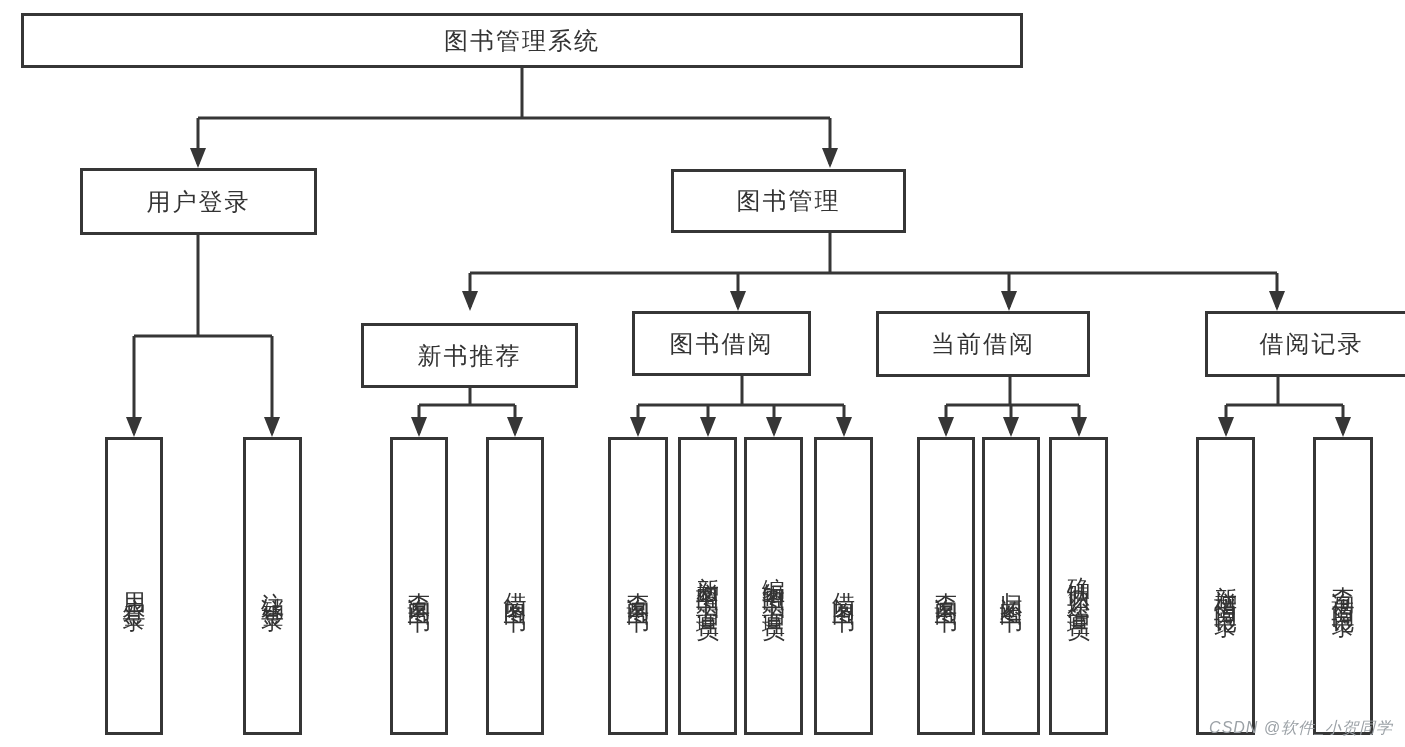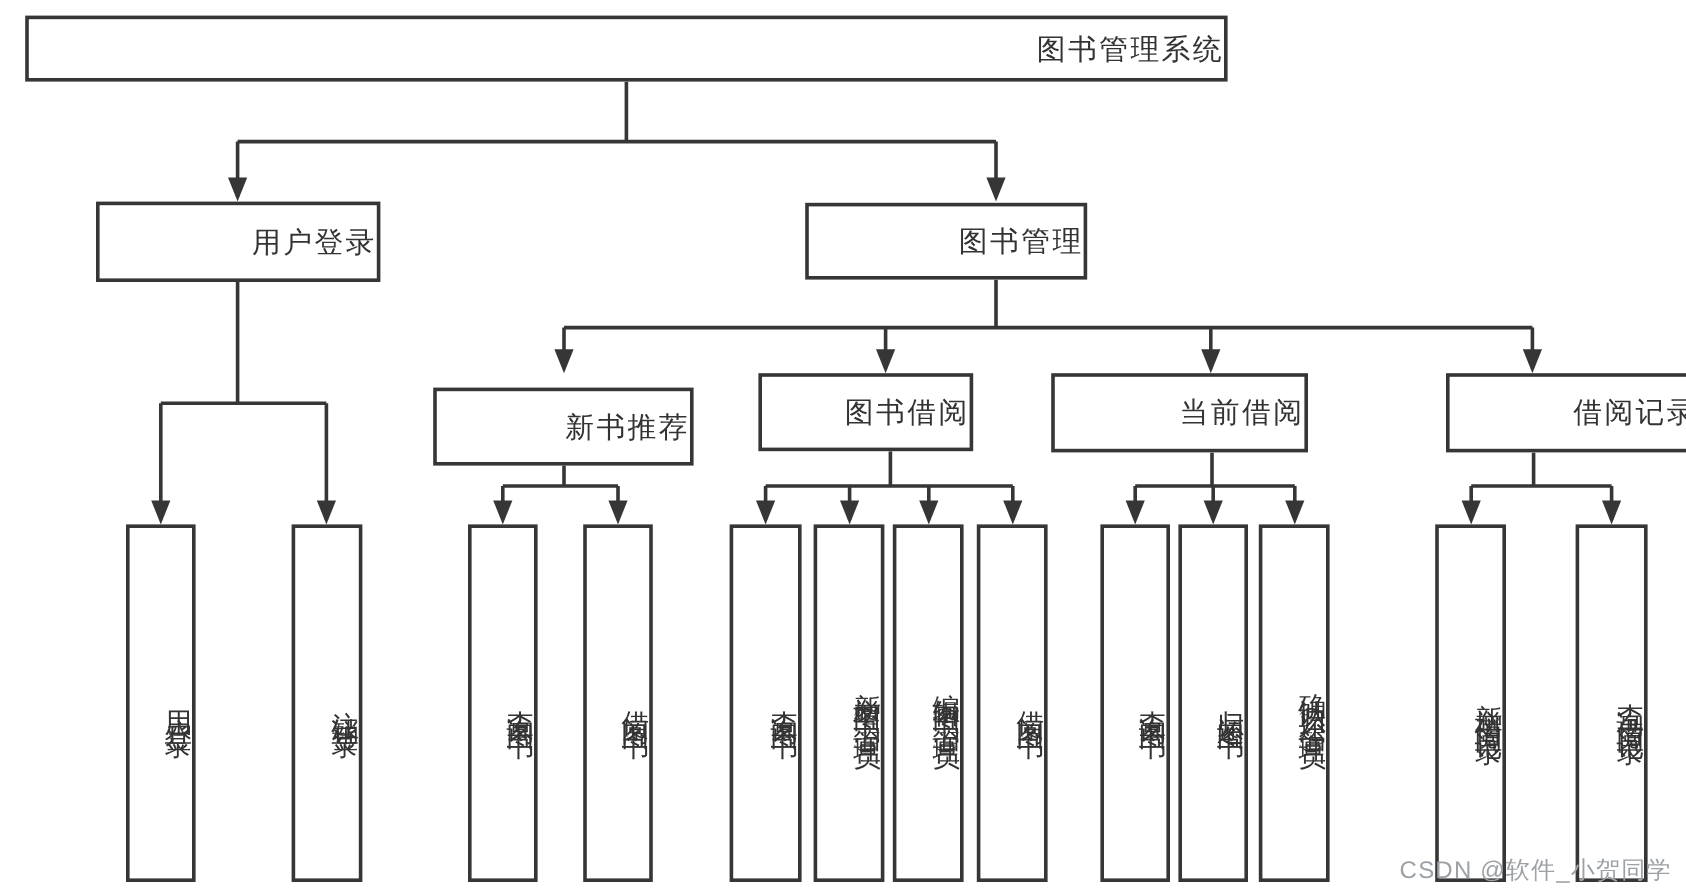--- a/index.html
+++ b/index.html
@@ -23,21 +23,21 @@
     z-index: 0;
   }
   .node {
     position: absolute;
     box-sizing: border-box;
     background: #ffffff;
     border: 3px solid #363636;
     color: #333333;
     display: flex;
     align-items: center;
-    justify-content: flex-end;
+    justify-content: center;
     z-index: 1;
   }
   .hnode {
     font-size: 24px;
     letter-spacing: 2px;
     white-space: nowrap;
   }
   .vnode span {
     writing-mode: vertical-rl;
     text-orientation: mixed;
@@ -47,24 +47,25 @@
     white-space: nowrap;
   }
   .vnode {
     font-size: 23px;
   }
   #watermark {
     position: absolute;
     right: 12px;
     bottom: 8px;
     color: #9ba1a6;
-    font-size: 20px;
+    font-size: 16px;
     letter-spacing: 1px;
     z-index: 2;
     white-space: nowrap;
+    font-style: italic;
   }
 </style>
 </head>
 <body>
 
 <div id="stage">
 
   <svg id="wires" viewBox="0 0 1405 747" xmlns="http://www.w3.org/2000/svg">
     <path d="M522 68 V118
          M198 118 H830

